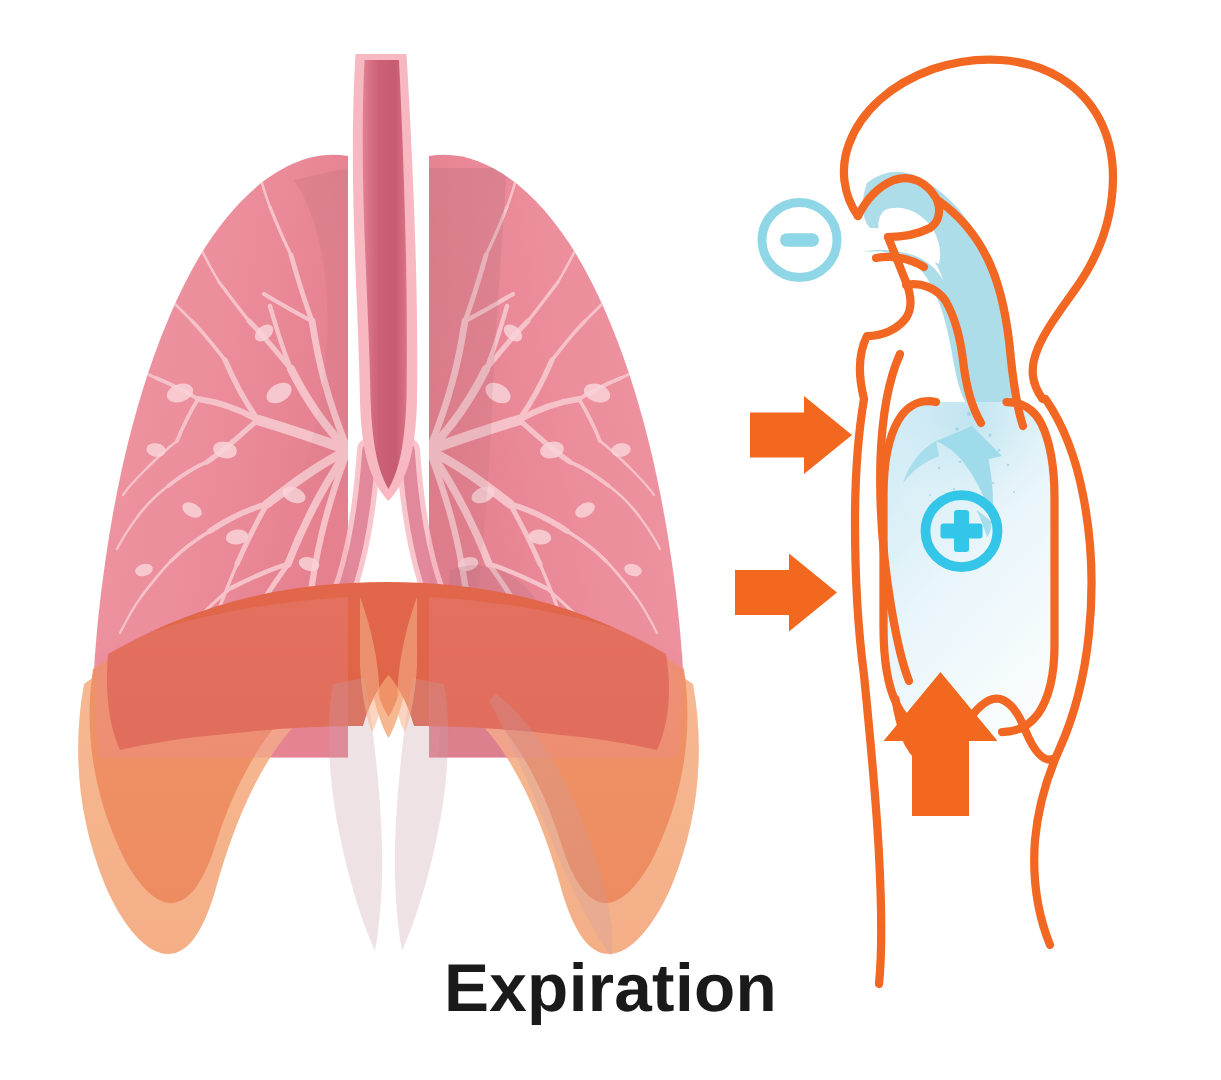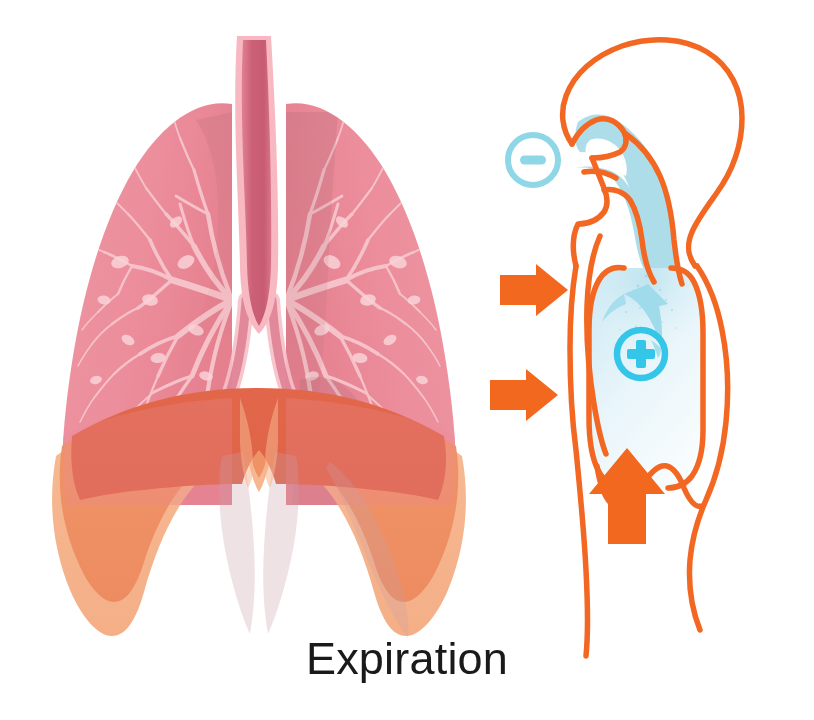--- a/index.html
+++ b/index.html
@@ -21,21 +21,21 @@
     height: 720px;
   }
   .caption {
     position: absolute;
     left: 0;
     right: 0;
     top: 636px;
     text-align: center;
     font-family: "Liberation Sans", sans-serif;
     font-size: 45px;
-    font-weight: 400;
+    font-weight: 700;
     color: #1a1a1a;
     letter-spacing: 0.2px;
     line-height: 1;
     user-select: none;
   }
 </style>
 </head>
 <body>
 
 <svg id="figure" viewBox="0 0 814 720" xmlns="http://www.w3.org/2000/svg">

